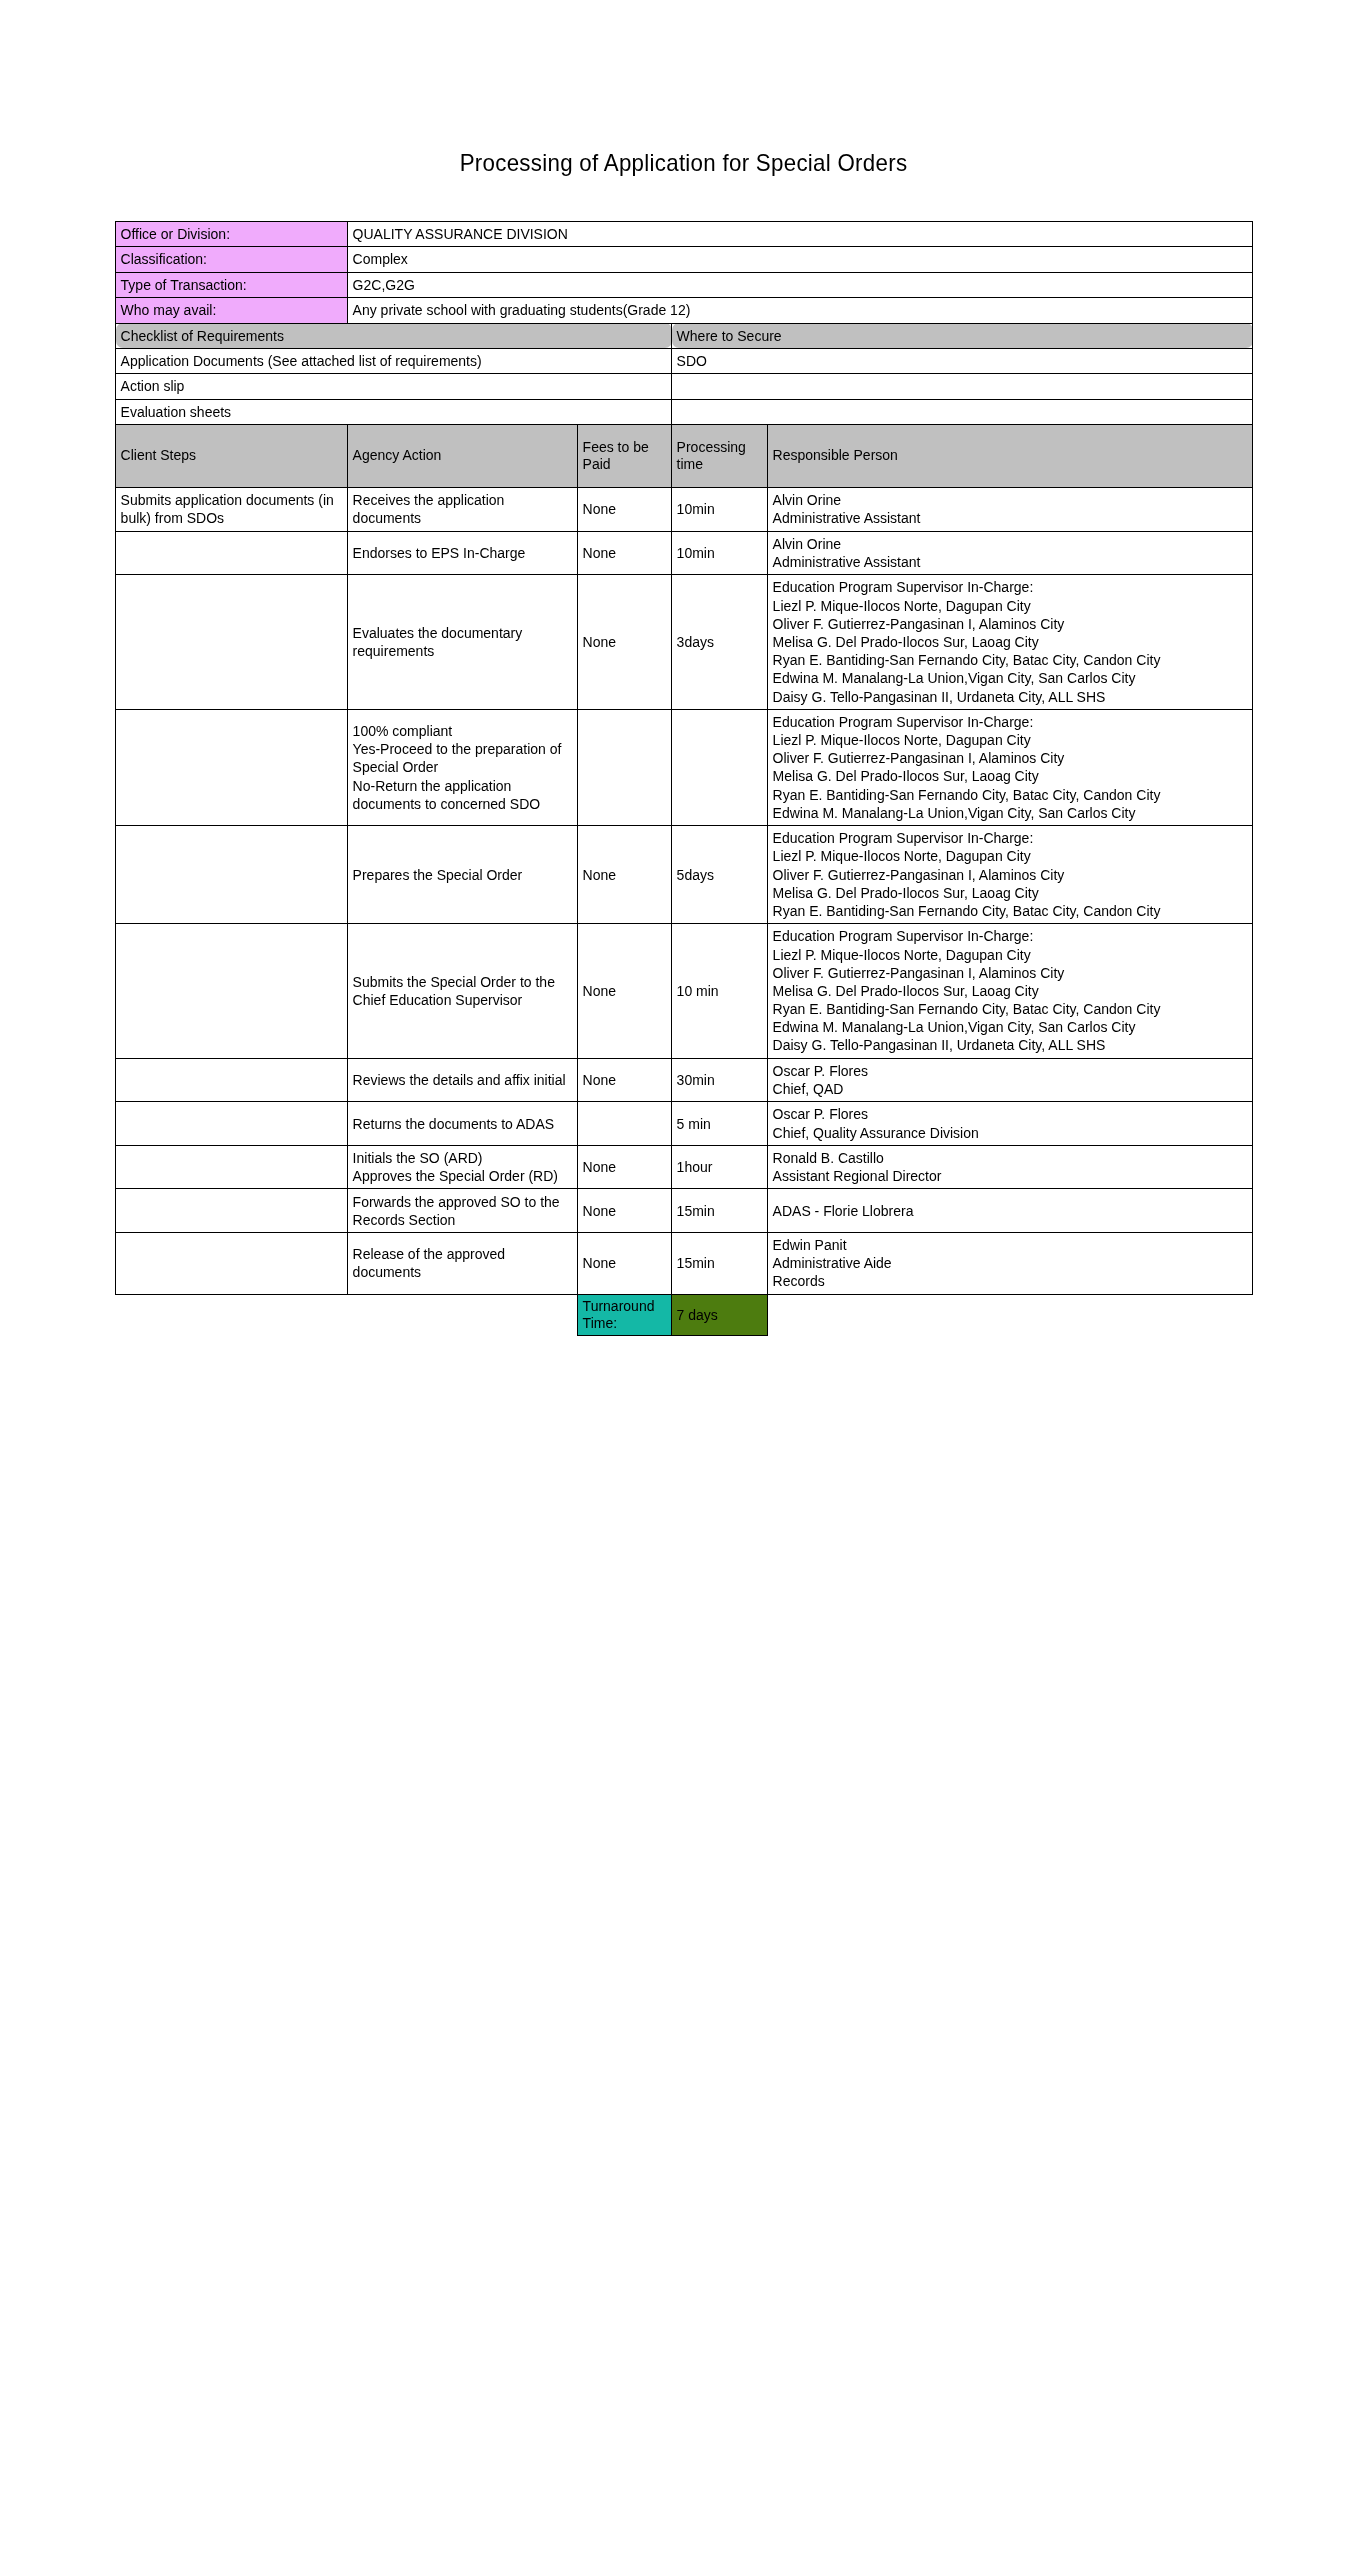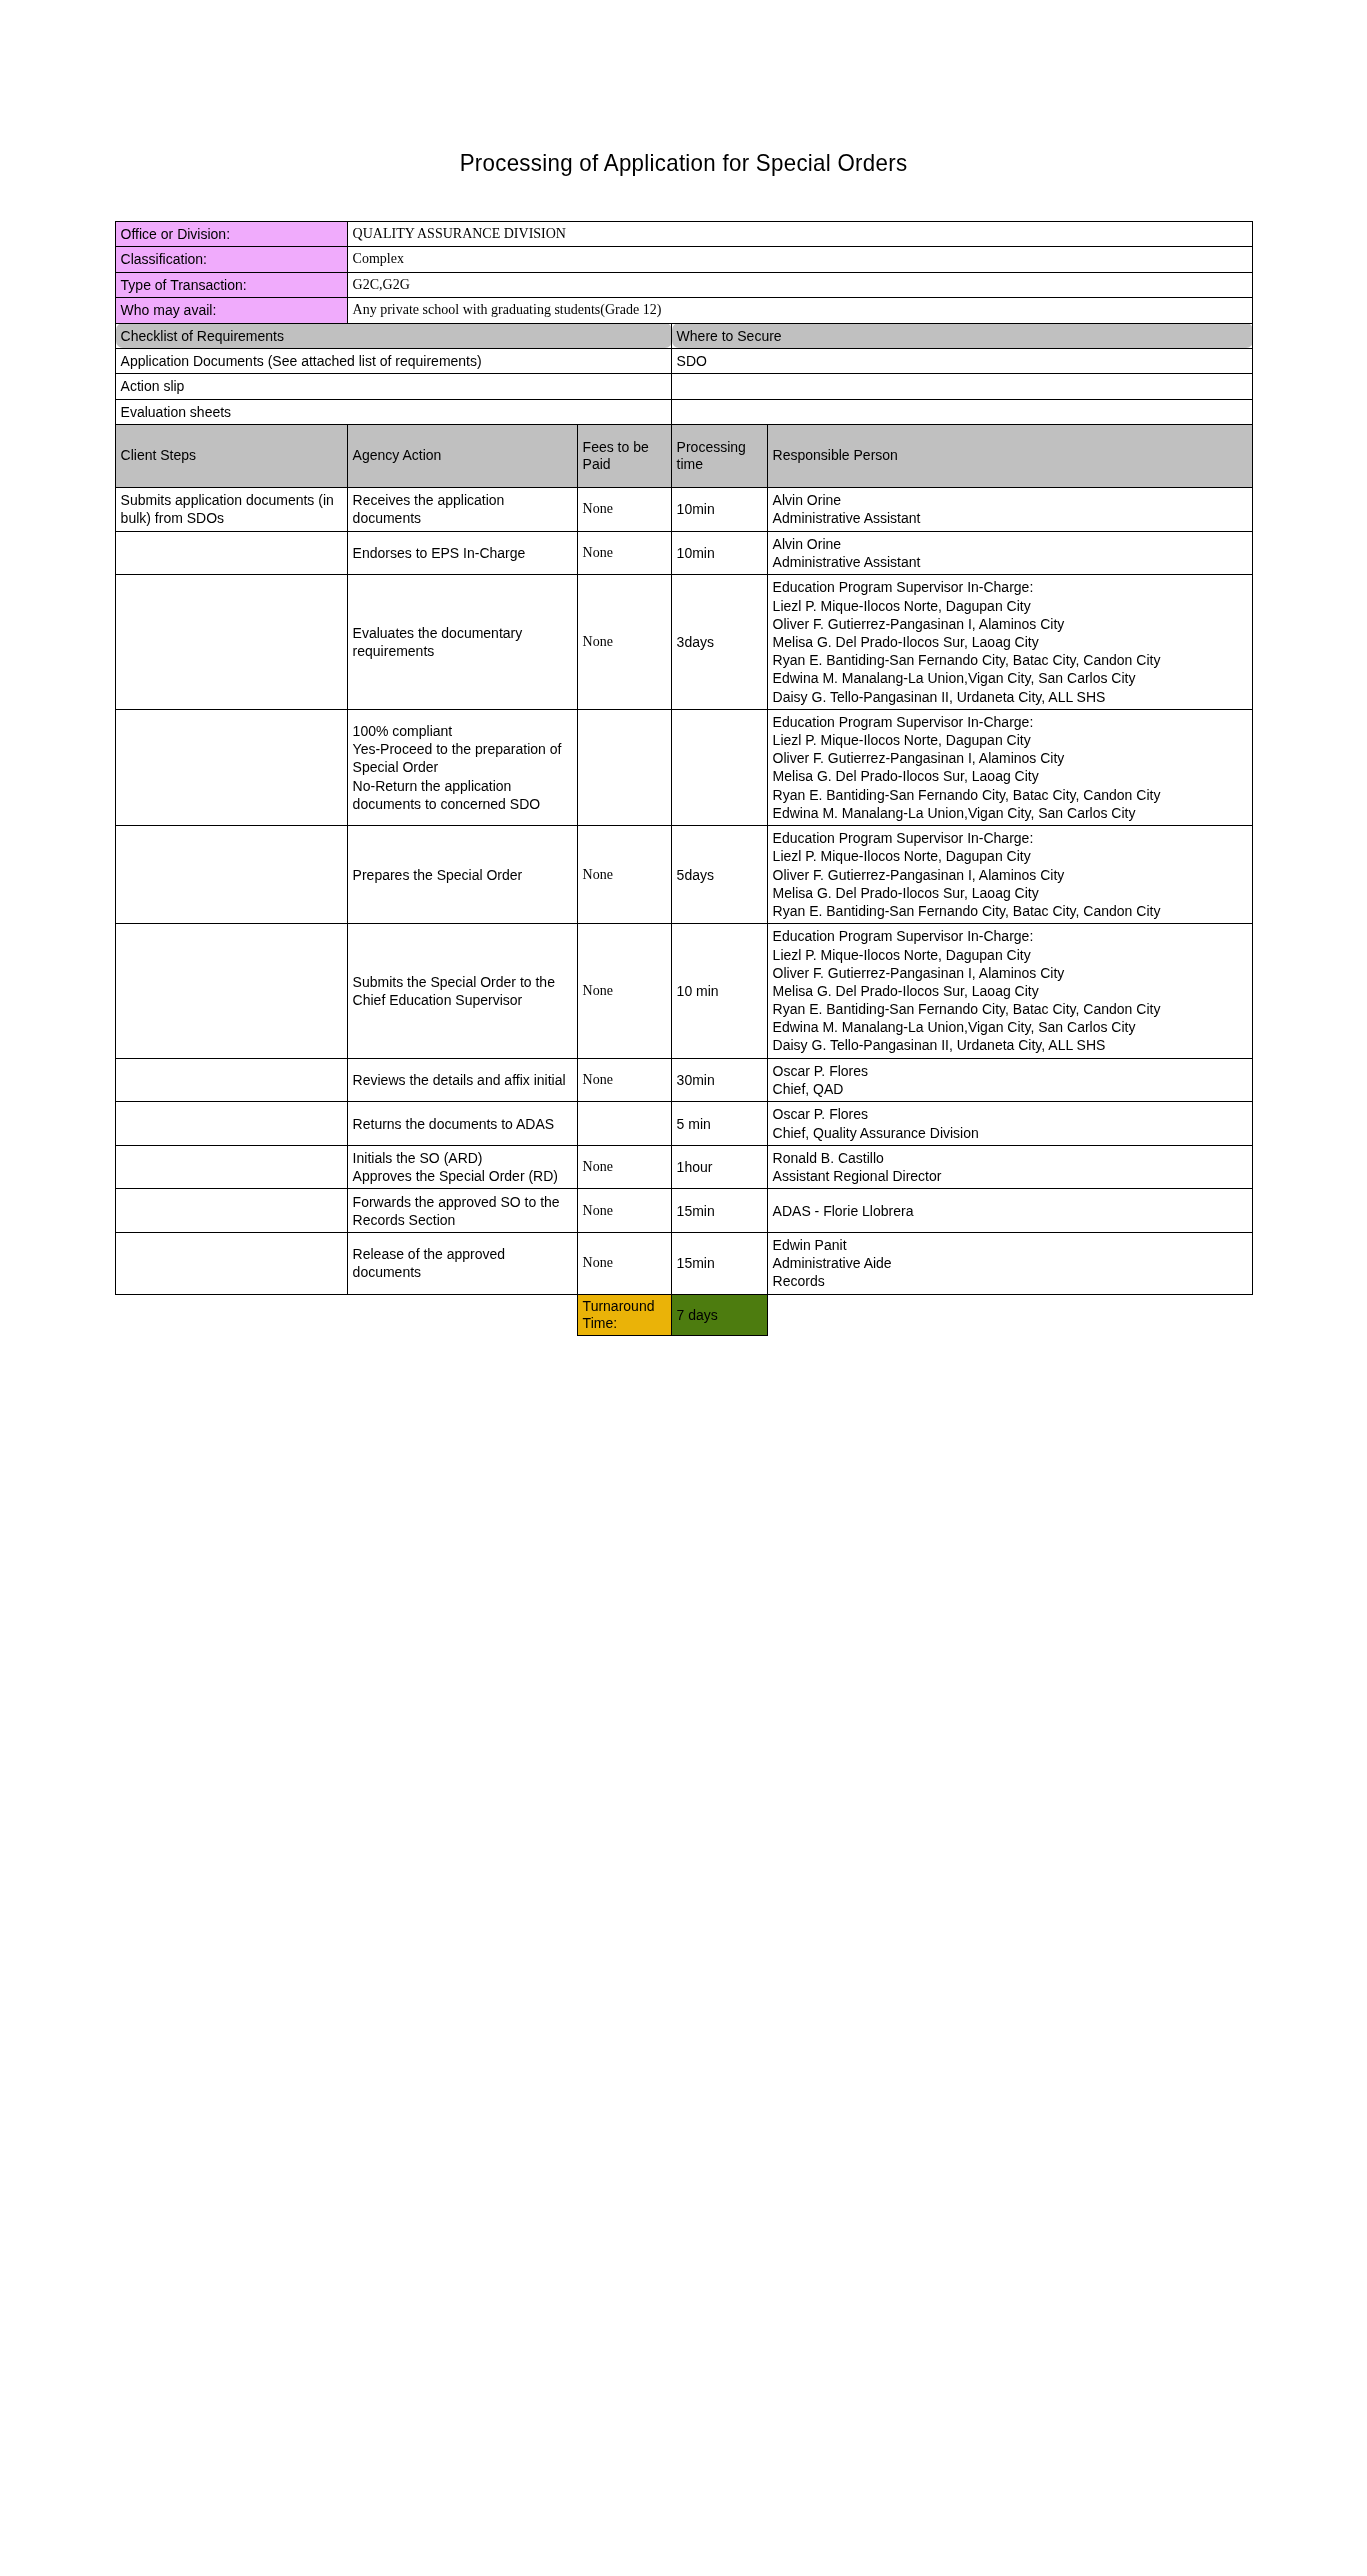--- a/index.html
+++ b/index.html
@@ -61,34 +61,34 @@
     background: #c0c0c0;
     font-weight: 700;
     border-radius: 7px;
   }
   .lbl {
     background: #f0abfc;
     font-weight: 700;
     font-size: 14px;
     padding-left: 5.2px;
   }
-  .ctr { text-align: center; font-family: Liberation Serif, serif; }
+  .ctr { text-align: center; }
   .vtop { vertical-align: top; }
   .vmid { vertical-align: middle; }
   .colhead {
     background: #c0c0c0;
     font-weight: 700;
     text-align: center;
     vertical-align: middle;
     font-size: 14px;
     line-height: 1.25;
   }
   .multi { white-space: pre-line; margin-left: 46px; }
   .tat-label {
-    background: #eab308;
+    background: #14b8a6;
     font-weight: 700;
     text-align: left;
     vertical-align: middle;
     font-size: 14px;
     line-height: 1.22;
   }
   .tat-value {
     background: #4d7c0f;
     text-align: left;
     vertical-align: middle;

